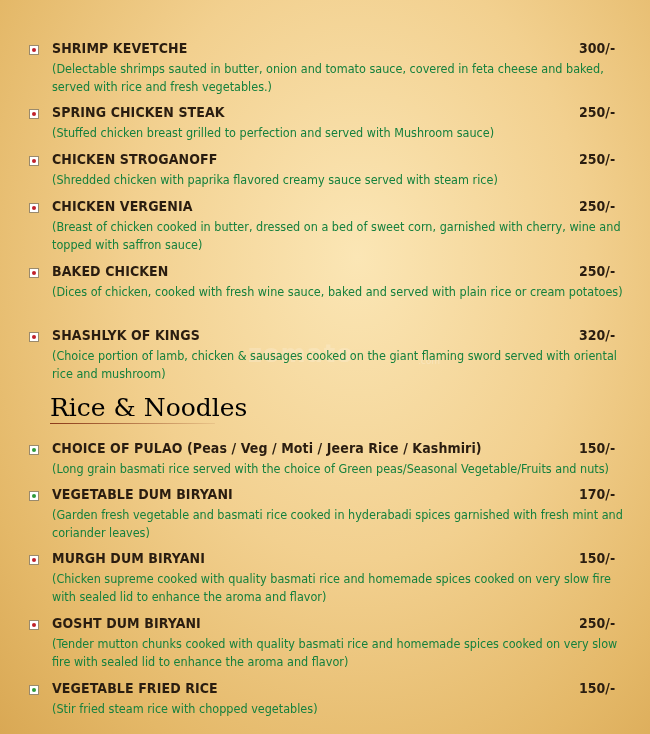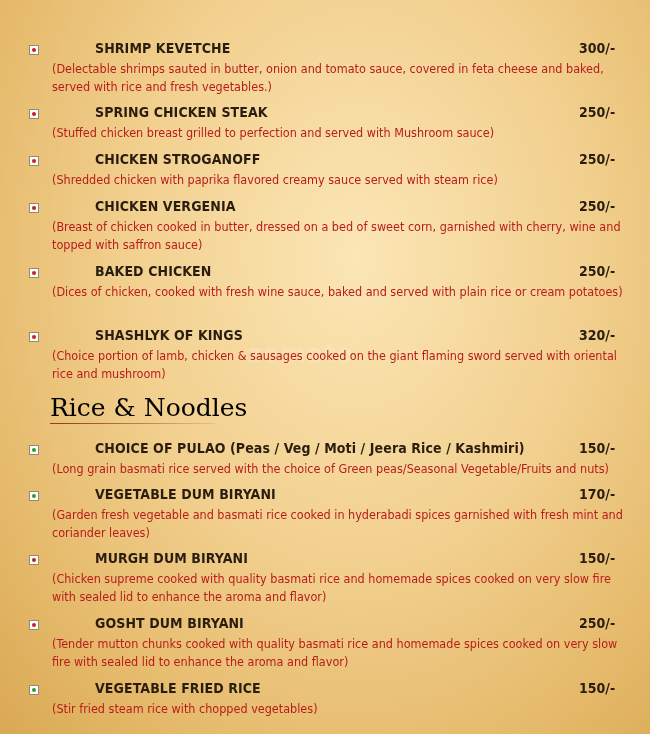--- a/index.html
+++ b/index.html
@@ -13,30 +13,30 @@
   .item { position: absolute; left: 0; width: 650px; }
   .marker {
     position: absolute; left: 29px; top: 5px; width: 10px; height: 10px;
     background: #fff; border: 1px solid #9a8a6c; box-sizing: border-box;
   }
   .marker .dot { position: absolute; left: 2px; top: 2px; width: 4px; height: 4px; border-radius: 50%; }
   .marker.nonveg .dot { background: #c0202a; }
   .marker.veg .dot { background: #2f9a3a; }
   .name {
     position: absolute; left: 52px; top: 0px;
-    font-weight: bold; font-size: 14px; letter-spacing: 0.1px; color: #2a1d10; margin-left: 43px;
+    font-weight: bold; font-size: 14px; letter-spacing: 0.1px; color: #2a1d10;
   }
   .name .note { font-weight: bold; font-size: 14px; }
   .price {
     position: absolute; left: 553px; top: 0px;
     font-weight: bold; font-size: 14px; color: #2a1d10; margin-left: 26px;
   }
   .desc {
     position: absolute; left: 52px; top: 20px; width: 580px;
-    font-size: 12.5px; line-height: 18px; color: #b91c1c;
+    font-size: 12.5px; line-height: 18px; color: #15803d;
   }
   .section-title {
     position: absolute; left: 50px; top: 393px;
     font-family: "DejaVu Serif", serif; 
     font-size: 25px; color: #000000;
   }
   .section-underline {
     position: absolute; left: 50px; top: 423px; width: 165px; height: 1px;
     background: linear-gradient(to right, #8b3a1a, rgba(139,58,26,0.1));
   }

